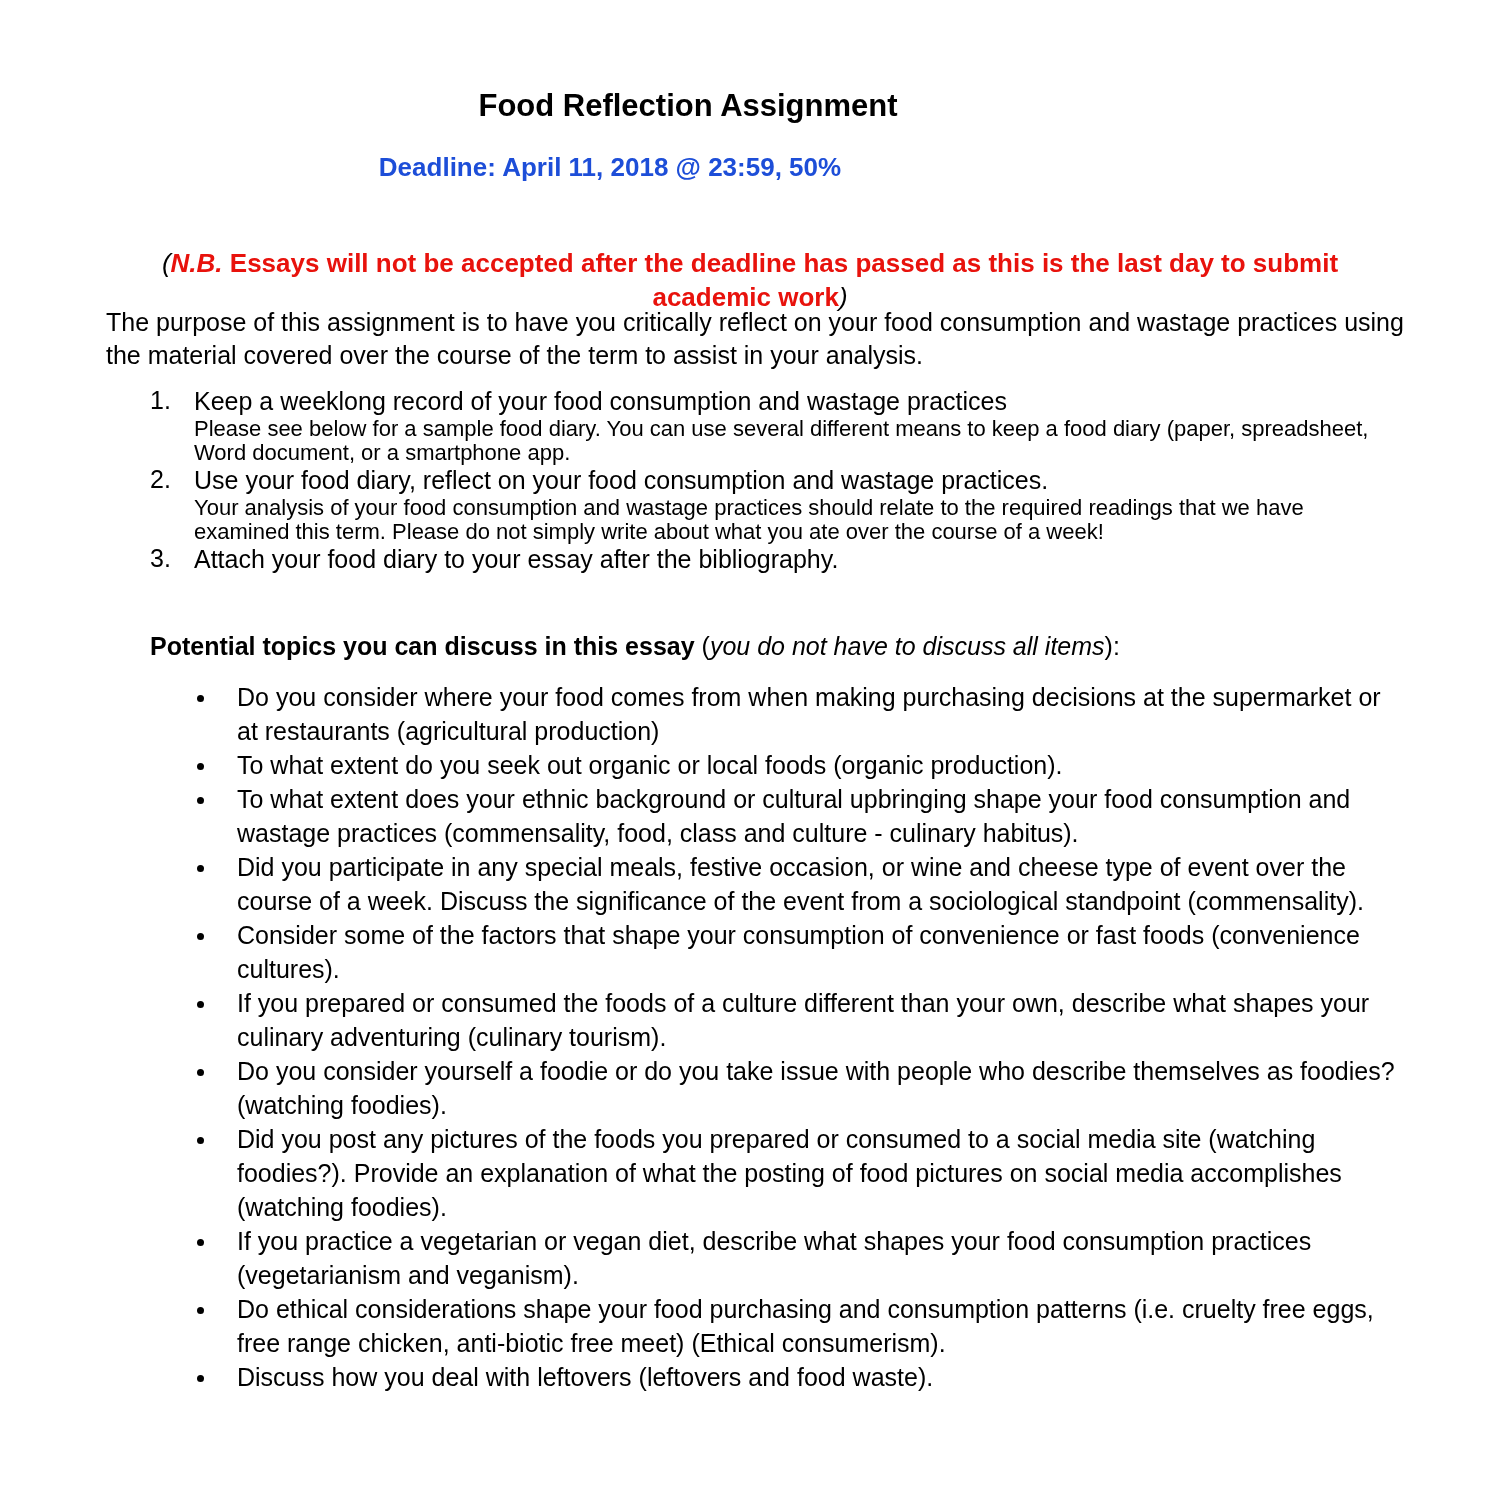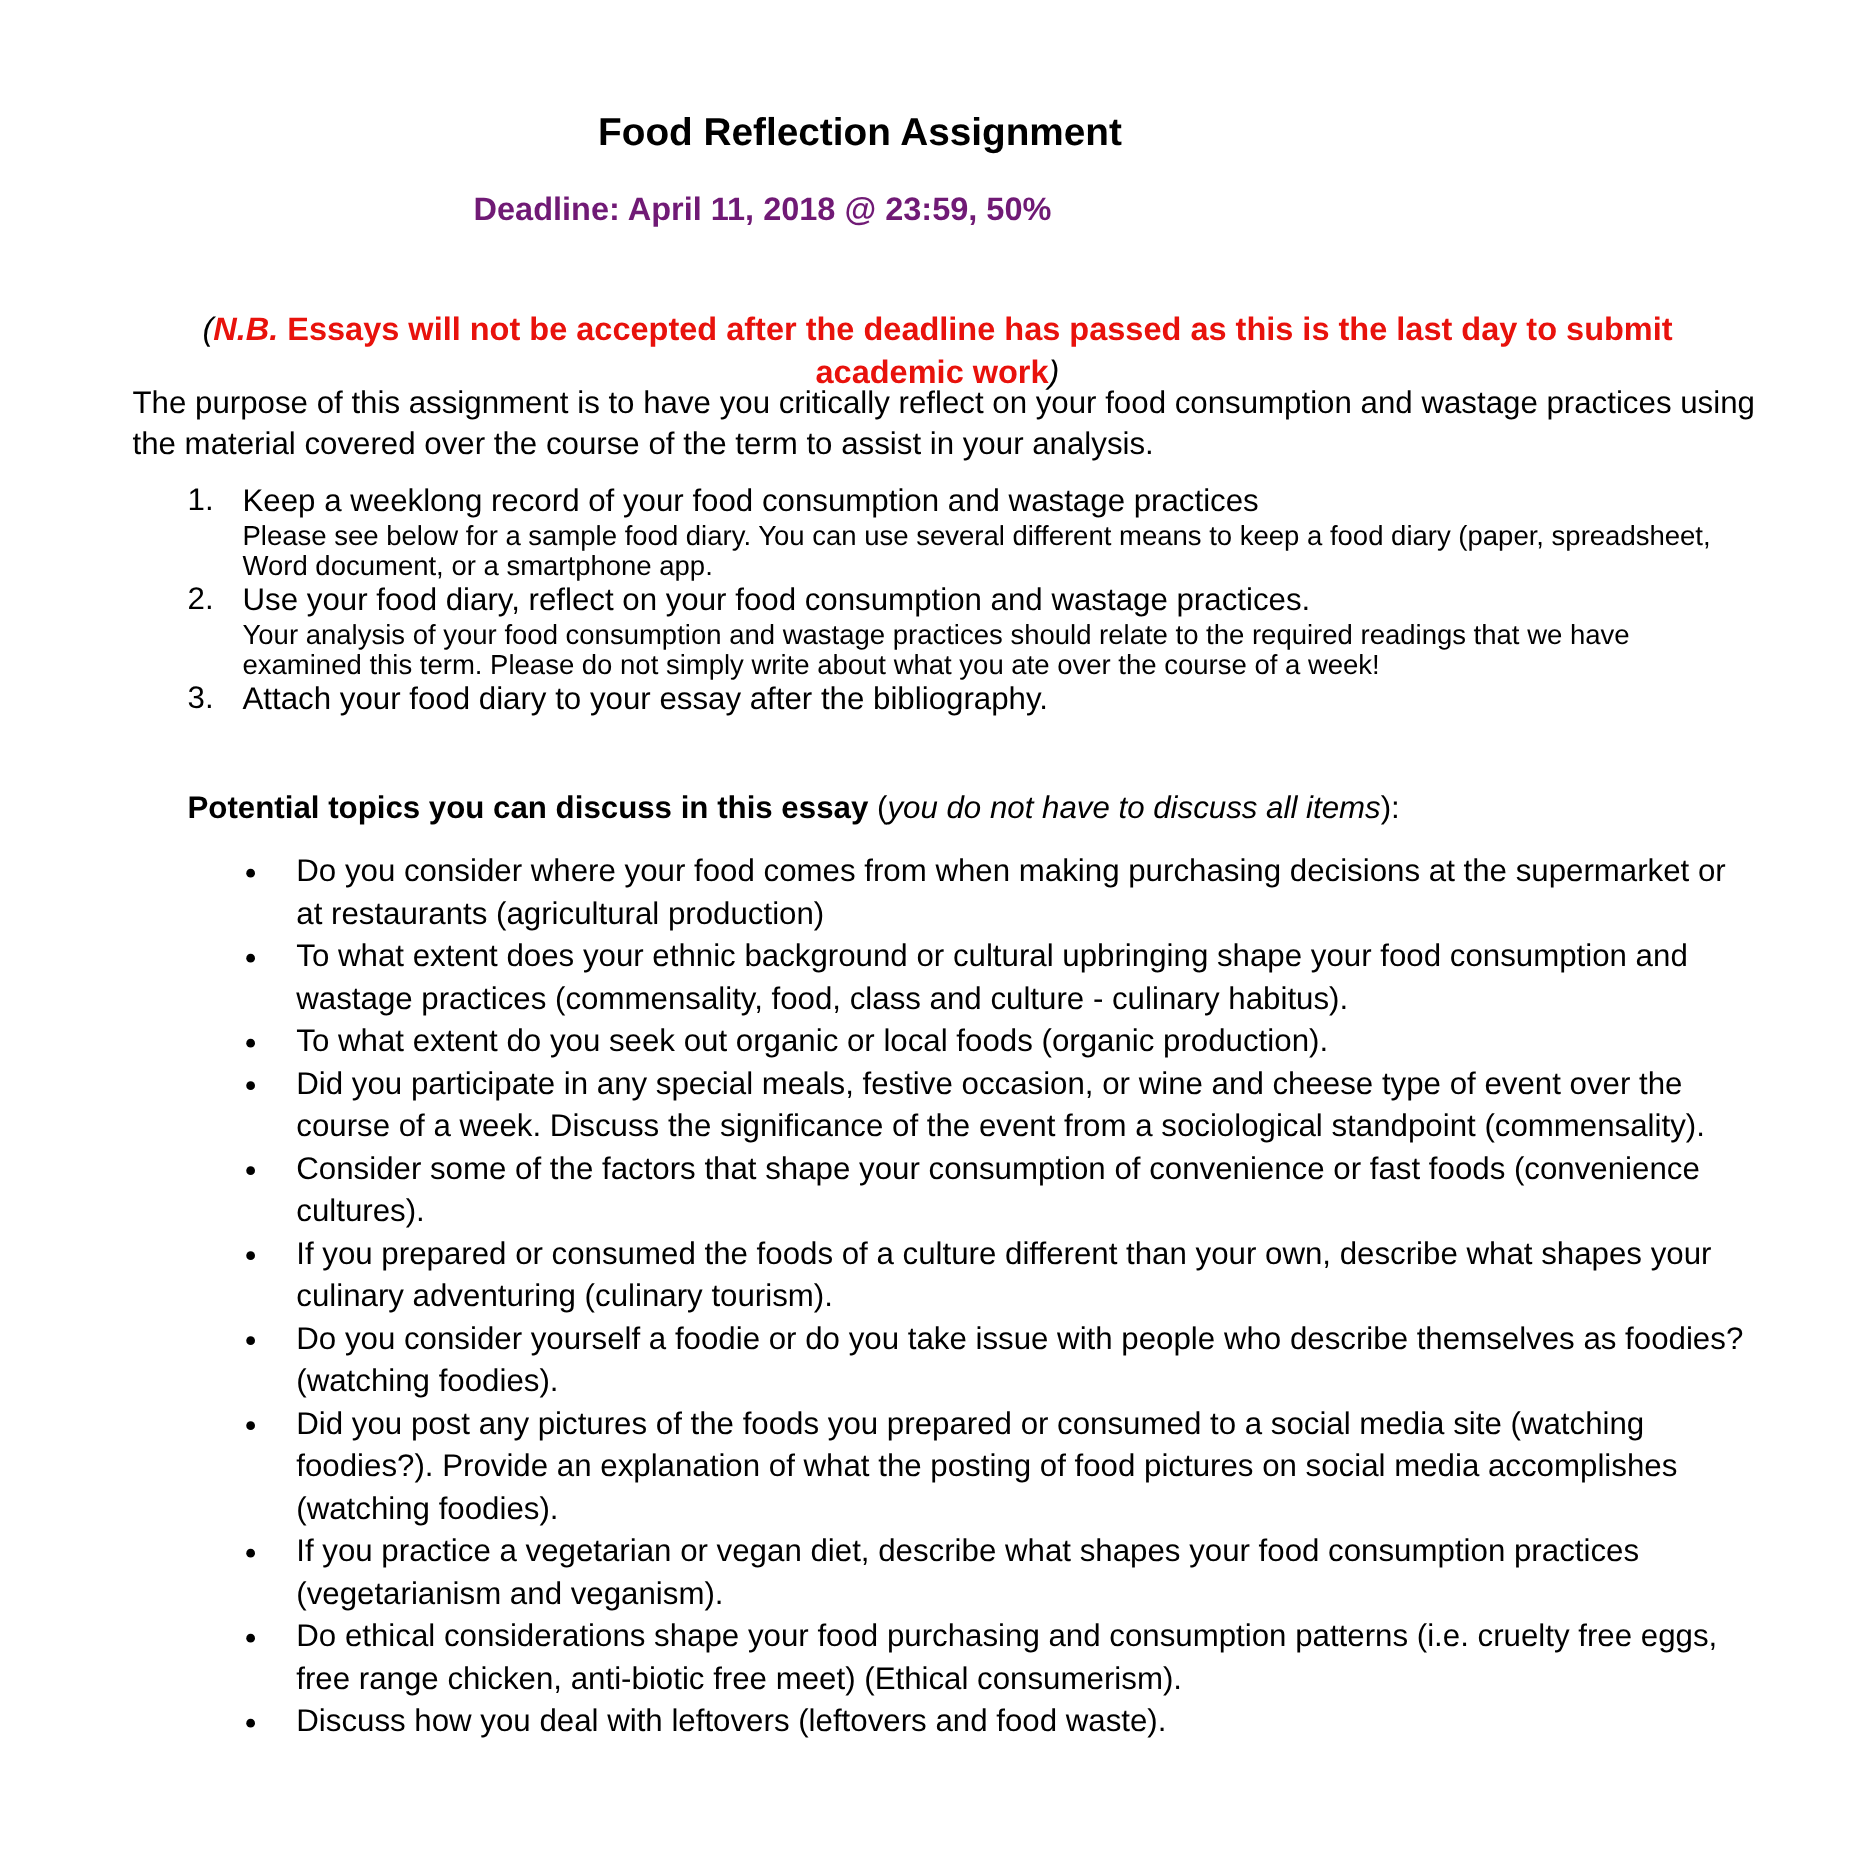--- a/index.html
+++ b/index.html
@@ -1,18 +1,18 @@
 <!DOCTYPE html>
 <html><head>
 <meta charset="utf-8">
 <style>
   html, body { margin:0; padding:0; background:#fff; }
   body { width:1500px; height:1500px; overflow:hidden; position:relative; font-family:"Liberation Sans", sans-serif; color:#000; }
   .title { position:absolute; top:88px; left:0; width:1376px; text-align:center; font-size:31px; font-weight:bold; }
-  .deadline { position:absolute; top:152px; left:0; width:1220px; text-align:center; font-size:26px; font-weight:bold; color:#701a75; }
+  .deadline { position:absolute; top:152px; left:0; width:1220px; text-align:center; font-size:26px; font-weight:bold; color:#1d4ed8; }
   .nb { position:absolute; top:206px; left:130px; width:1240px; text-align:center; font-size:26px; font-weight:bold; color:#e8120c; line-height:34px;margin-top:40px; }
   .nb .paren { color:#000; font-style:italic; font-weight:normal; }
   .nb i { font-style:italic; }
   .intro { position:absolute; top:306px; left:106px; width:1300px; font-size:25px; line-height:33px; }
   ol.steps { position:absolute; top:386px; left:150px; width:1250px; margin:0; padding:0; list-style:none; }
   ol.steps li { position:relative; padding-left:44px; }
   .step-num { position:absolute; left:0; top:0; font-size:25px; }
   .step-main { font-size:25px; line-height:31px; }
   .step-sub { font-size:22px; line-height:24px; }
   .topics-head { position:absolute; top:632px; left:150px; font-size:25px; }
@@ -48,22 +48,22 @@
     <div class="step-main">Attach your food diary to your essay after the bibliography.</div>
   </li>
 </ol>
 
 <div class="topics-head">
   <b>Potential topics you can discuss in this essay</b><span> (</span><i>you do not have to discuss all items</i><span>):</span>
 </div>
 
 <ul class="topics">
   <li><span class="dot"></span><span>Do you consider where your food comes from when making purchasing decisions at the supermarket or at restaurants (agricultural production)</span></li>
+  <li><span class="dot"></span><span>To what extent do you seek out organic or local foods (organic production).</span></li>
   <li><span class="dot"></span><span>To what extent does your ethnic background or cultural upbringing shape your food consumption and wastage practices (commensality, food, class and culture - culinary habitus).</span></li>
-  <li><span class="dot"></span><span>To what extent do you seek out organic or local foods (organic production).</span></li>
   <li><span class="dot"></span><span>Did you participate in any special meals, festive occasion, or wine and cheese type of event over the course of a week. Discuss the significance of the event from a sociological standpoint (commensality).</span></li>
   <li><span class="dot"></span><span>Consider some of the factors that shape your consumption of convenience or fast foods (convenience cultures).</span></li>
   <li><span class="dot"></span><span>If you prepared or consumed the foods of a culture different than your own, describe what shapes your culinary adventuring (culinary tourism).</span></li>
   <li><span class="dot"></span><span>Do you consider yourself a foodie or do you take issue with people who describe themselves as foodies? (watching foodies).</span></li>
   <li><span class="dot"></span><span>Did you post any pictures of the foods you prepared or consumed to a social media site (watching foodies?). Provide an explanation of what the posting of food pictures on social media accomplishes (watching foodies).</span></li>
   <li><span class="dot"></span><span>If you practice a vegetarian or vegan diet, describe what shapes your food consumption practices (vegetarianism and veganism).</span></li>
   <li><span class="dot"></span><span>Do ethical considerations shape your food purchasing and consumption patterns (i.e. cruelty free eggs, free range chicken, anti-biotic free meet) (Ethical consumerism).</span></li>
   <li><span class="dot"></span><span>Discuss how you deal with leftovers (leftovers and food waste).</span></li>
 </ul>
 

